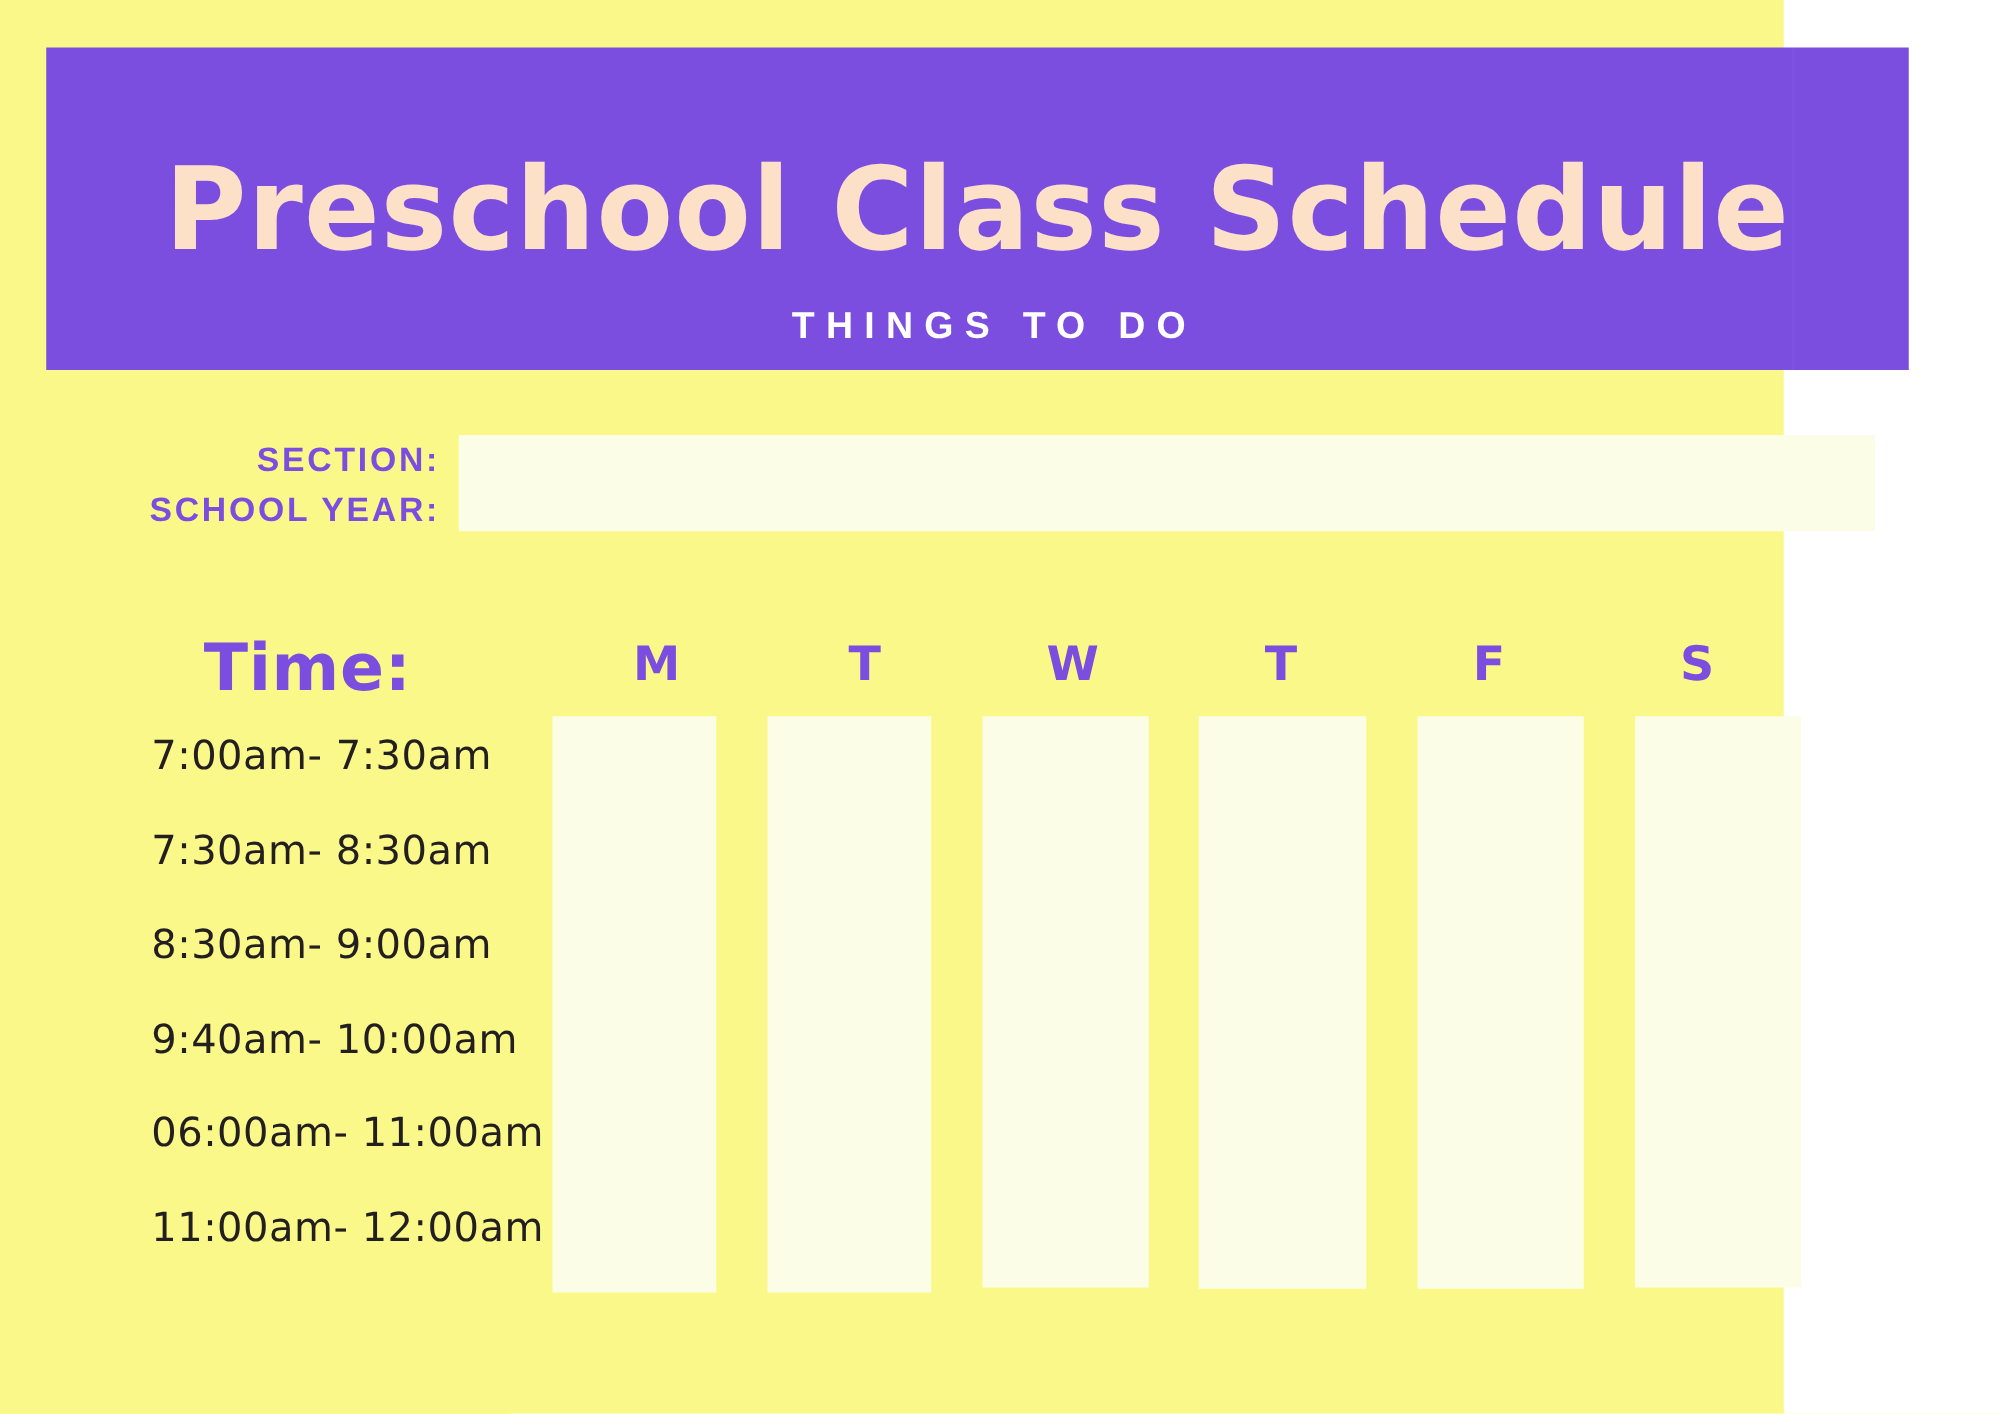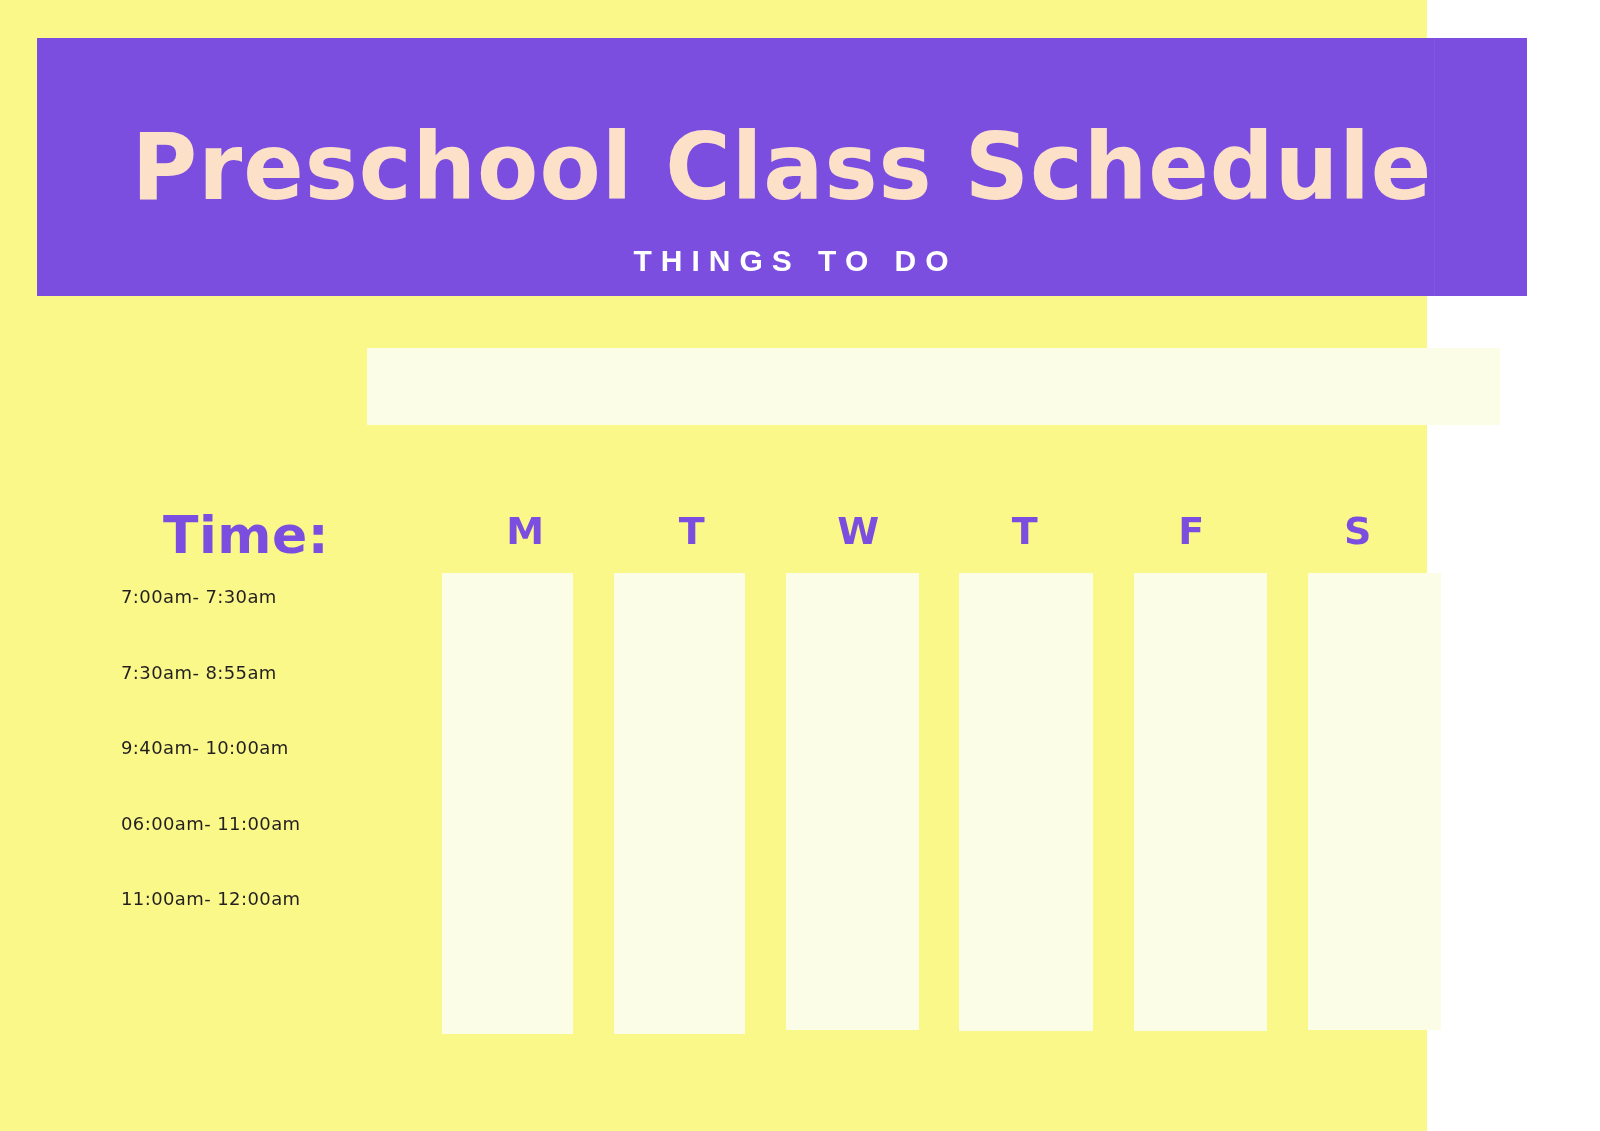--- a/index.html
+++ b/index.html
@@ -139,21 +139,21 @@
   #time-column {
     position: absolute;
     left: 121px;
     top: 588px;
     width: 310px;
   }
   #time-column .time-row {
     height: 75.5px;
     color: #231F20;
     font-family: "DejaVu Sans", sans-serif;
-    font-size: 18px;
+    font-size: 32px;
     letter-spacing: 0.4px;
     white-space: nowrap;
     line-height: 1;
   }
 
   #day-columns {
     position: absolute;
     left: 442px;
     top: 573px;
     width: 999px;
@@ -178,37 +178,42 @@
 <body>
 
 <div id="page">
 
   <div id="header-banner">
     <div id="page-title">Preschool Class Schedule</div>
     <div id="page-subtitle">THINGS TO DO</div>
   </div>
 
   <div id="meta-block">
+    <div id="meta-labels">
+      <span class="meta-label">SECTION:</span>
+      <span class="meta-label">SCHOOL YEAR:</span>
+    </div>
     <div id="meta-input"></div>
   </div>
 
   <div id="time-heading">Time:</div>
 
   <div id="day-headers">
     <div class="day-cell">M</div>
     <div class="day-cell">T</div>
     <div class="day-cell">W</div>
     <div class="day-cell">T</div>
     <div class="day-cell">F</div>
     <div class="day-cell">S</div>
   </div>
 
   <div id="time-column">
     <div class="time-row">7:00am- 7:30am</div>
-    <div class="time-row">7:30am- 8:55am</div>
+    <div class="time-row">7:30am- 8:30am</div>
+    <div class="time-row">8:30am- 9:00am</div>
     <div class="time-row">9:40am- 10:00am</div>
     <div class="time-row">06:00am- 11:00am</div>
     <div class="time-row">11:00am- 12:00am</div>
   </div>
 
   <div id="day-columns">
     <div class="day-column"></div>
     <div class="day-column"></div>
     <div class="day-column"></div>
     <div class="day-column"></div>

